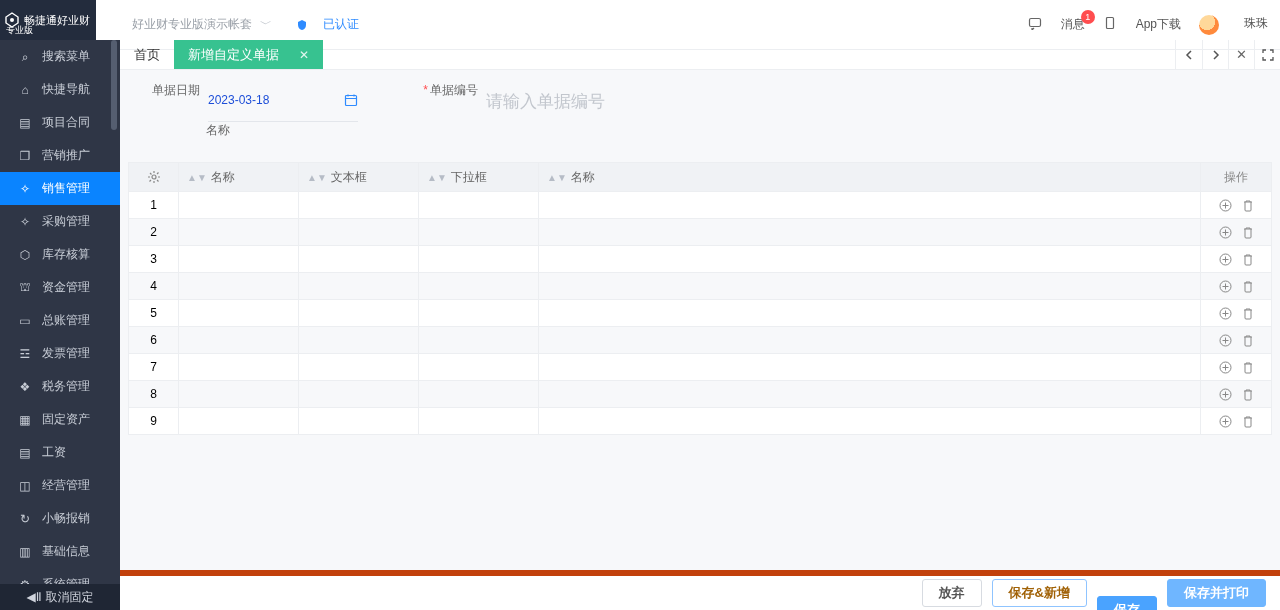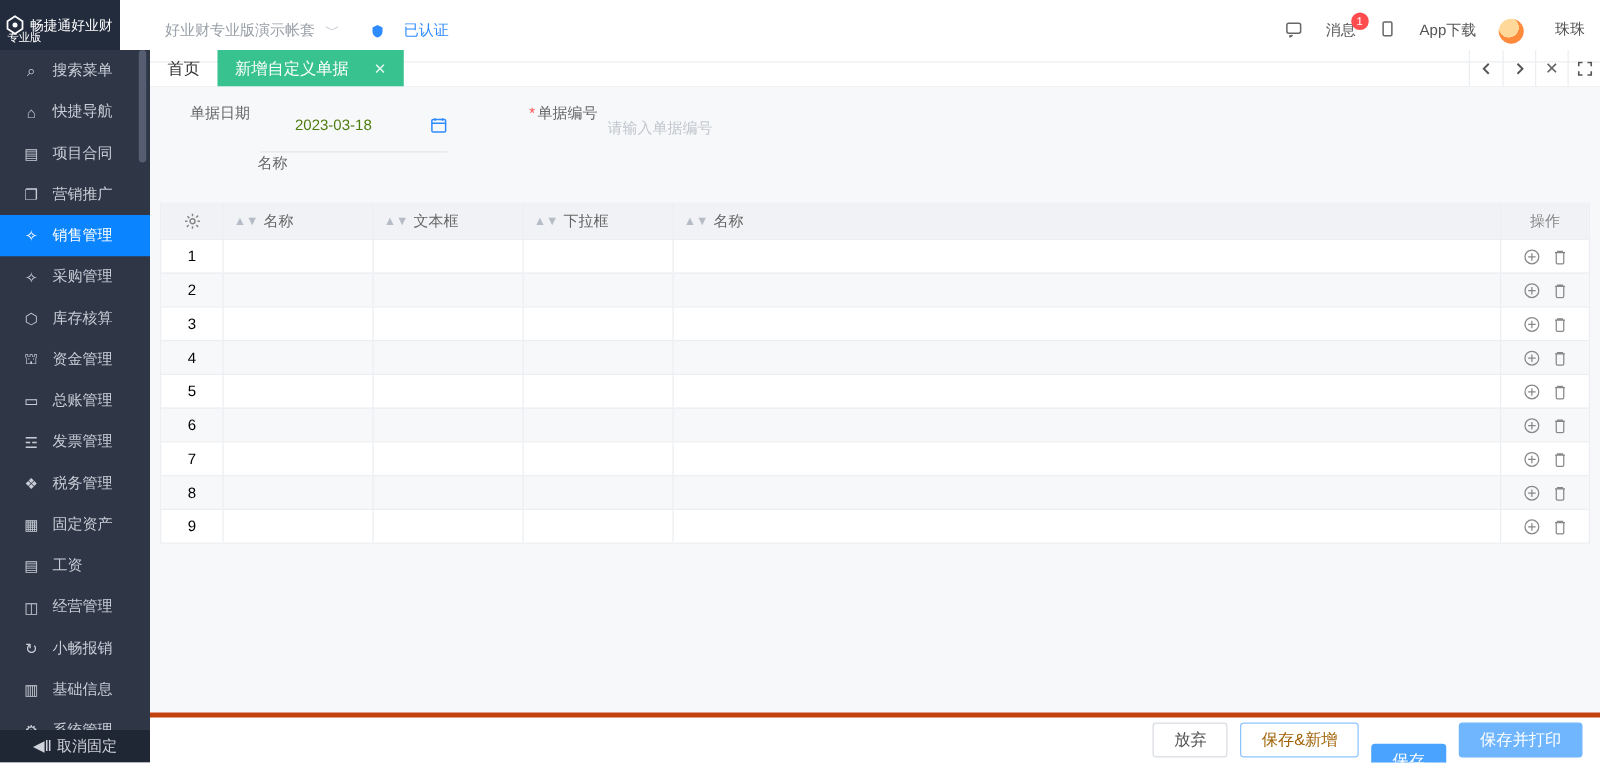--- a/index.html
+++ b/index.html
@@ -39,23 +39,23 @@
 .tabbar .tool { width:26px; height:30px; display:flex; align-items:center; justify-content:center; color:#666; cursor:pointer; border-left:1px solid #eceef1; }
 .tabbar .tool:first-child { border-left:none; }
 
 
 .form-area { position:absolute; left:120px; right:0; top:70px; bottom:40px; background:#f7f8fa; padding:12px 0 0 0; overflow:hidden; }
 .form-row { display:flex; height:40px; font-size:12px; }
 .form-row label { color:#666; width:80px; text-align:right; margin-right:8px; }
 .form-row label.req::before { content:"*"; color:#ff4d4f; margin-right:2px; }
 .form-row .field { width:150px; position:relative; display:flex; align-items:center; }
 .form-row .field.underline { border-bottom:1px solid #e3e6eb; padding-bottom:4px; }
-.form-row .field input { border:none; background:transparent; font-size:12px; color:#333; outline:none; width:100%; }
+.form-row .field input { border:none; background:transparent; font-size:17px; color:#333; outline:none; width:100%; }
 .form-row .field input::placeholder { color:#c2c6cd; }
-.form-row .field .date-val { color:#4d7c0f;margin-left:28px; }
+.form-row .field .date-val { color:#1d4ed8; }
 .form-row .field .cal { color:#2e8bff; margin-left:auto; cursor:pointer; display:inline-flex; }
 .form-row .gap { width:40px; }
 
 .section-title { font-size:13px; color:#222; font-weight:600; margin:8px 0 6px 10px; }
 
 
 .tbl { margin:0 8px; background:#fff; border:1px solid #eceef1; font-size:12px; }
 .tbl .thead { display:flex; background:#f0f2f5; color:#666; height:28px; align-items:center; }
 .tbl .th, .tbl .td { border-right:1px solid #eceef1; height:100%; display:flex; align-items:center; padding:0 8px; }
 .tbl .th .sort { color:#b6bcc6; margin-right:4px; font-size:10px; display:inline-flex; flex-direction:column; line-height:5px; }
@@ -64,21 +64,21 @@
 .tbl .c2 { width:120px; }
 .tbl .c3 { width:120px; }
 .tbl .c4 { flex:1; }
 .tbl .c-op { width:70px; justify-content:center; gap:10px; color:#888; border-right:none; }
 .tbl .tr { display:flex; height:27px; align-items:center; border-top:1px solid #eceef1; }
 .tbl .tr:nth-child(even) { background:#f7f8fa; }
 .tbl .gear { width:50px; display:flex; justify-content:center; color:#888; }
 .opicon { cursor:pointer; display:inline-flex; }
 
 
-.footer { position:absolute; left:120px; right:0; bottom:0; height:40px; border-top:4px solid #c2410c; background:#fff; display:flex; align-items:center; justify-content:flex-end; gap:10px; padding-right:14px; font-size:13px; }
+.footer { position:absolute; left:120px; right:0; bottom:0; height:40px; border-top:6px solid #c2410c; background:#fff; display:flex; align-items:center; justify-content:flex-end; gap:10px; padding-right:14px; font-size:13px;font-weight:bold; }
 .btn { height:28px; padding:0 16px; border:1px solid #d7dbe1; background:#fff; color:#555; border-radius:3px; cursor:pointer; display:flex; align-items:center; }
 .btn.blue-outline { border-color:#8fc4ff; color:#a16207; }
 .btn.primary { background:#4aa3ff; border-color:#4aa3ff; color:#fff;margin-top:34px; }
 .btn.primary2 { background:#6fb6ff; border-color:#6fb6ff; color:#fff; }
 
 svg { display:block; }
 </style>
 </head>
 <body>
 

